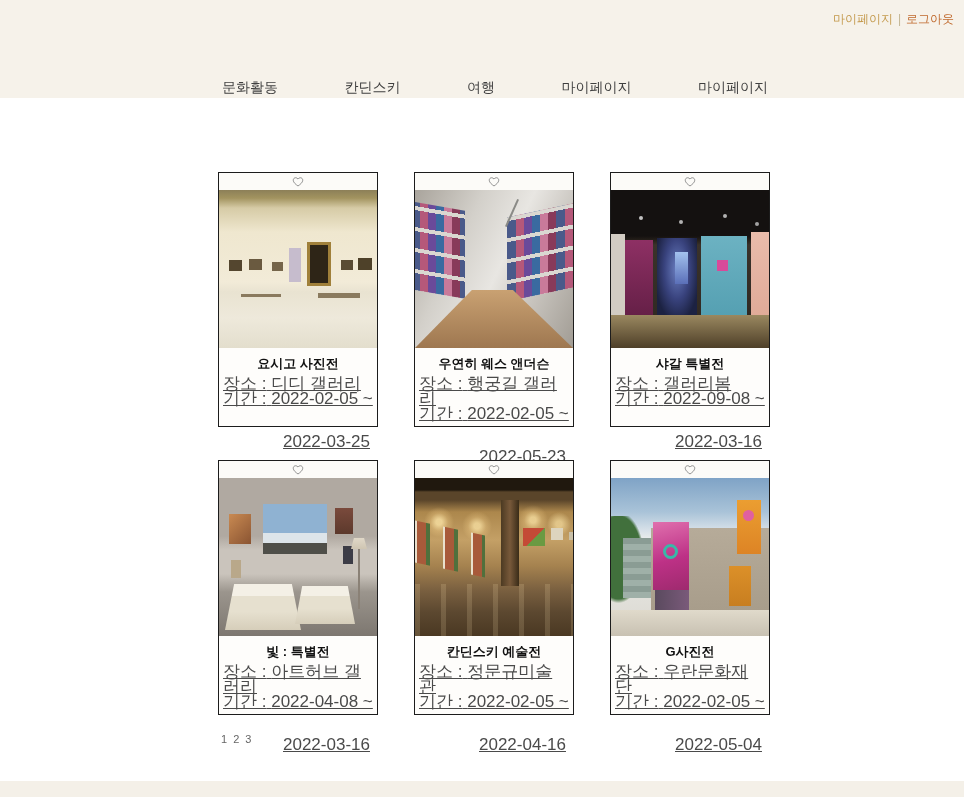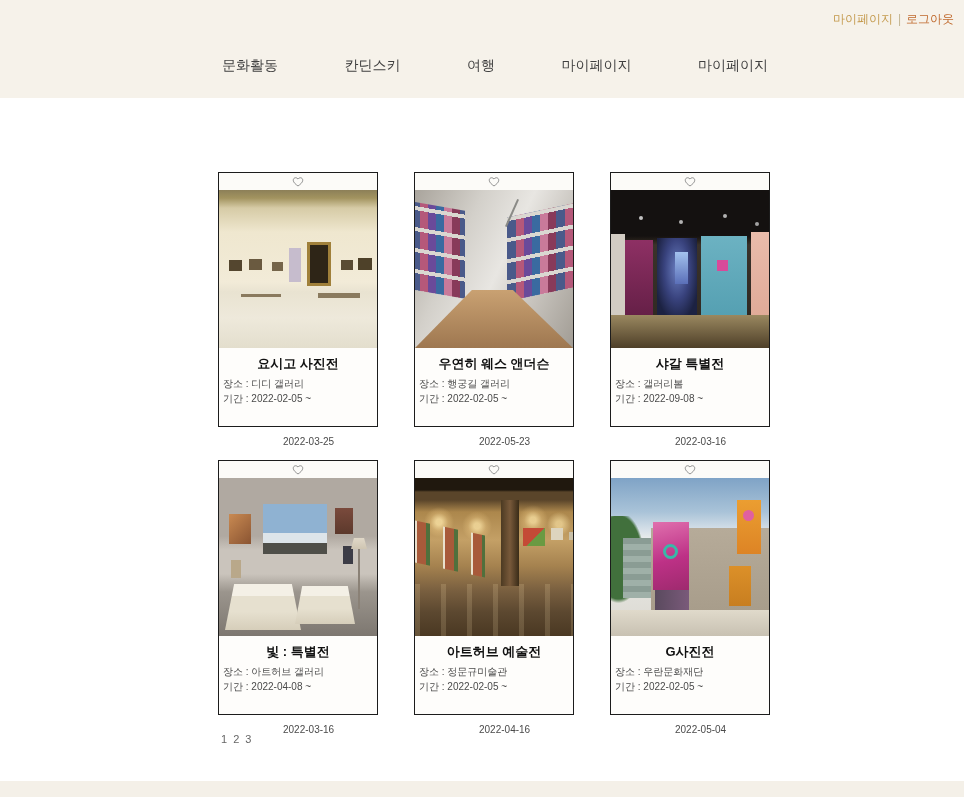--- a/index.html
+++ b/index.html
@@ -8,32 +8,32 @@
     background:#ffffff;
     font-family:"Liberation Sans","DejaVu Sans",sans-serif;
   }
   
   .hdr{position:relative;height:98px;background:#f6f2ea;}
   .logo{padding-top:9px;text-align:center;font-size:26px;letter-spacing:3px;color:#c8c5bf;cursor:pointer;}
   .userlinks{position:absolute;top:11px;right:10px;font-size:12px;}
   .userlinks .mypage{color:#c49a4d;cursor:pointer;}
   .userlinks .sep{color:#c2b694;margin:0 5px;}
   .userlinks .logout{color:#c06a2e;cursor:pointer;}
-  .nav{position:absolute;bottom:23px;left:50%;transform:translateX(calc(-50% + 13px));
+  .nav{position:absolute;bottom:1px;left:50%;transform:translateX(calc(-50% + 13px));
        width:546px;display:flex;justify-content:space-between;
        font-size:14px;color:#3f3f3f;}
   .nav span{cursor:pointer;}
   
   .grid{margin:74px 0 0 218px;width:600px;display:grid;
         grid-template-columns:repeat(3,160px);column-gap:36px;row-gap:33px;}
   .card{box-sizing:border-box;width:160px;height:255px;border:1px solid #1c1c1c;
         background:#fefdfb;cursor:pointer;}
   .fav{height:17px;display:flex;align-items:center;justify-content:center;background:#fcfbf8;}
   .title{font-size:13px;font-weight:bold;color:#111;text-align:center;margin:7px 0 3px;}
-  .info{font-size:10px;color:#4a4a4a;line-height:15px;padding:0 4px 8px;}
+  .info{font-size:17px;color:#4a4a4a;line-height:15px;padding:0 4px 8px;text-decoration:underline;}
   .pend{padding-left:60px;margin-top:28px;}
   .pager{width:552px;margin:18px 0 0 218px;text-align:left;font-size:11px;color:#666;}
   .pager span{margin:0 3px;cursor:pointer;}
   .footer{position:absolute;bottom:0;left:0;width:100%;height:16px;background:#f4f0e8;}
   
   .ph{position:relative;height:158px;overflow:hidden;}
   .ph .s{position:absolute;}
   
   .ph1{background:linear-gradient(180deg,#8c7f58 0,#a2935f 8px,#d6cba6 18px,#efe7cf 42px,#f2ebd8 92px,#e9e3d1 102px,#eee9db 128px,#e3decd 158px);}
   .ph1 .s:nth-child(1){left:10px;top:70px;width:13px;height:11px;background:#54462f;box-shadow:20px -1px 0 #6a5a40,42px 1px 0 -1px #75654a;}
@@ -209,21 +209,21 @@
           <path d="M12 20.3C8.2 17.6 3.2 13.9 3.2 9.6 3.2 6.9 5.3 5 7.8 5c1.7 0 3.2 1 4.2 2.5C13 6 14.5 5 16.2 5c2.5 0 4.6 1.9 4.6 4.6 0 4.3-5 8-8.8 10.7z" fill="none" stroke="#8a8a8a" stroke-width="1.7"></path>
         </svg>
     </div>
     <div class="ph ph5">
       <div class="s"></div>
         <div class="s"></div>
         <div class="s"></div>
         <div class="s"></div>
         <div class="s"></div>
     </div>
-    <div class="title">아트허브 예술전</div>
+    <div class="title">칸딘스키 예술전</div>
     <div class="info">
       <div><span>장소 :</span> <span>정문규미술관</span></div>
       <div><span>기간 :</span> <span>2022-02-05 ~</span></div>
       <div class="pend">2022-04-16</div>
     </div>
   </div>
 
   <div class="card">
     <div class="fav">
       <svg width="14" height="13" viewBox="0 0 24 24">

